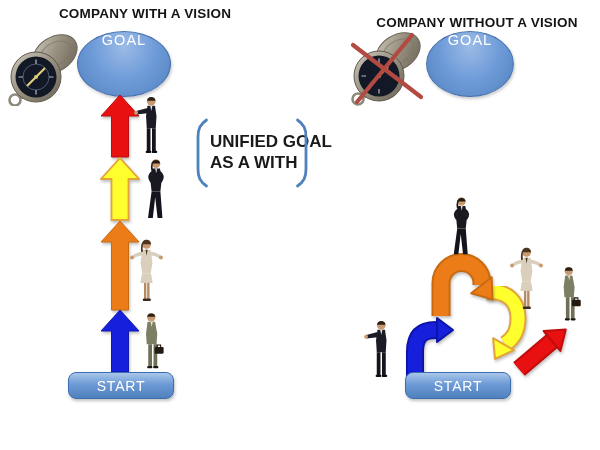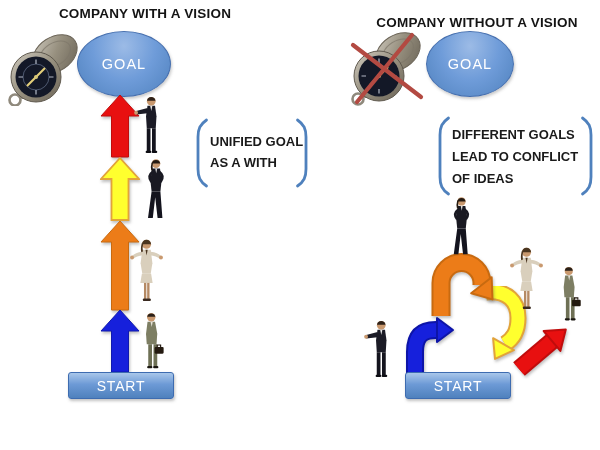--- a/index.html
+++ b/index.html
@@ -3,30 +3,30 @@
 <meta charset="utf-8">
 <style>
   html,body{margin:0;padding:0;background:#fff;}
   .slide{position:relative;width:600px;height:450px;background:#fff;overflow:hidden;
          font-family:"Liberation Sans",sans-serif;}
   .abs{position:absolute;}
   .title{position:absolute;font-size:13.5px;font-weight:600;color:#141414;
          text-align:center;letter-spacing:.2px;}
   .goal{position:absolute;border-radius:50%;
         background:radial-gradient(ellipse at 50% 22%,#9cbbe6 0%,#6f9cd9 48%,#4f81bd 100%);
-        border:1px solid #466fae;color:#fff;display:flex;align-items:center;justify-content:center;
+        border:1px solid #466fae;color:#fff;display:flex;justify-content:center;
         font-size:14.5px;letter-spacing:1px;box-shadow:1px 2px 3px rgba(80,80,80,.3);}
-  .startbox{position:absolute;border-radius:3px;
+  .startbox{position:absolute;border-radius:8px;
         background:linear-gradient(180deg,#a9c7ea 0%,#6d9ad6 45%,#4f81bd 100%);
         border:1px solid #3e6cb0;color:#fff;display:flex;align-items:center;justify-content:center;
         font-size:14px;letter-spacing:.8px;box-shadow:1px 2px 3px rgba(80,80,80,.35);}
   .sh{filter:drop-shadow(1.5px 2px 1.5px rgba(70,70,70,.35));}
   .callout{position:absolute;}
   .callout .lines{position:absolute;color:#1a1a1a;font-weight:600;white-space:nowrap;}
-  .cl .lines{left:15px;top:13px;font-size:13px;line-height:21px;}
+  .cl .lines{left:15px;top:13px;font-size:17px;line-height:21px;}
   .cr .lines{left:15px;top:8px;font-size:13px;line-height:22px;}
   .footnote{position:absolute;left:28px;top:430px;font-size:9.8px;color:#b5504a;
             white-space:nowrap;font-weight:500;}
   svg{display:block;}
   .defsonly{position:absolute;width:0;height:0;}
 </style>
 </head>
 <body>
 
 <div class="slide">
@@ -178,33 +178,20 @@
     </g>
     <path d="M24,57 L42,39" stroke="#e4cf7a" stroke-width="2.2"></path>
     <circle cx="33" cy="48" r="2" fill="#d8c878"></circle>
     <path d="M7,17 L75,69 M66,7 L11,74" stroke="#b34a42" stroke-width="4.2" stroke-linecap="round" fill="none"></path>
   </svg>
 
   <div class="goal" style="left:426px;top:31px;width:86px;height:64px;">
     <span>GOAL</span>
   </div>
 
-  <div class="callout cr" style="left:437px;top:116px;width:157px;height:82px;">
-    <svg class="abs" style="left:0;top:0;" width="14" height="80" viewBox="0 0 14 80">
-      <path d="M11.5,2 C5,6.5 3,11 3,19 L3,61 C3,69 5,73.5 11.5,78" fill="none" stroke="#4f81bd" stroke-width="2.8" stroke-linecap="round"></path>
-    </svg>
-    <div class="lines">
-      <div>DIFFERENT GOALS</div>
-      <div>LEAD TO CONFLICT</div>
-      <div>OF IDEAS</div>
-    </div>
-    <svg class="abs" style="right:0;top:0;" width="14" height="80" viewBox="0 0 14 80">
-      <path d="M2.5,2 C9,6.5 11,11 11,19 L11,61 C11,69 9,73.5 2.5,78" fill="none" stroke="#4f81bd" stroke-width="2.8" stroke-linecap="round"></path>
-    </svg>
-  </div>
 
   <svg class="abs sh" style="left:400px;top:316px;" width="60" height="62" viewBox="0 0 60 62">
     <path d="M15,62 L15,36 C15,20 22,14 36,14" fill="none" stroke="#0d14a8" stroke-width="18"></path>
     <path d="M15,62 L15,36 C15,20 22,14 36,14" fill="none" stroke="#1620dc" stroke-width="14"></path>
     <polygon points="0,-12 0,12 16,0" transform="translate(37,14)" fill="#1620dc" stroke="#0d14a8" stroke-width="2" stroke-linejoin="round"></polygon>
   </svg>
 
   <svg class="abs sh" style="left:474px;top:286px;" width="54" height="78" viewBox="0 0 54 78">
     <path d="M12,6 C34,4 44,16 44,32 C44,46 39,53 31,58" fill="none" stroke="#e2a33a" stroke-width="17"></path>
     <path d="M12,6 C34,4 44,16 44,32 C44,46 39,53 31,58" fill="none" stroke="#ffff2e" stroke-width="13"></path>

